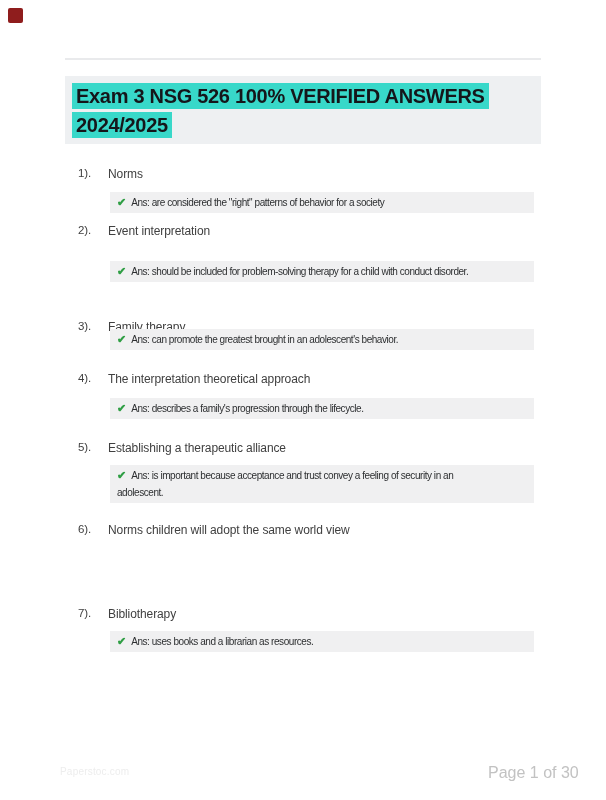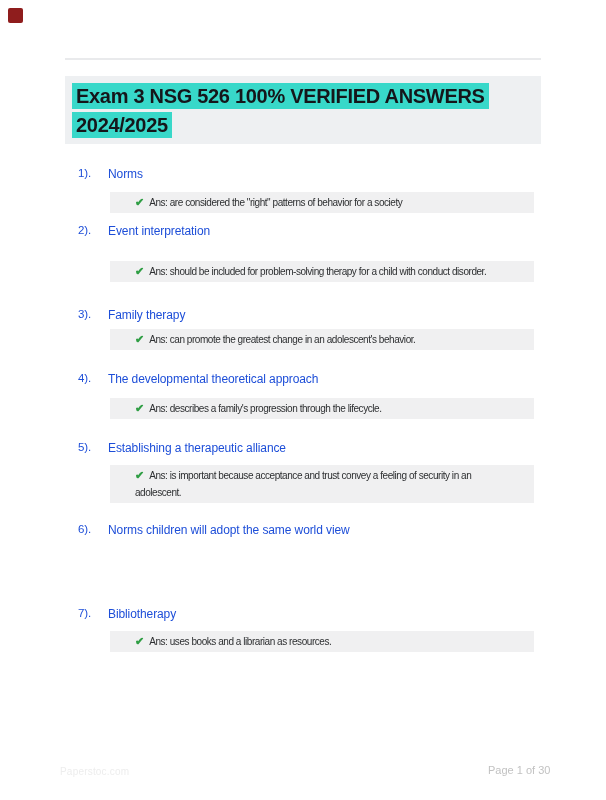--- a/index.html
+++ b/index.html
@@ -41,51 +41,51 @@
     letter-spacing:-0.3px;color:#15161a;
   }
   .hl{
     background:var(--highlight);
     padding:2px 4px;
     -webkit-box-decoration-break:clone;
     box-decoration-break:clone;
   }
   .term-row{
     position:absolute;left:78px;width:460px;
-    font-size:12px;line-height:14px;color:#1d4ed8;
+    font-size:12px;line-height:14px;color:#404040;
     letter-spacing:-0.1px;
   }
   .num{
     display:inline-block;width:30px;
     font-size:11.5px;position:relative;top:-1px;
   }
   .ans-box{
     position:absolute;left:110px;width:424px;
     background:var(--answer-bg);
-    padding:2px 25px;
+    padding:2px 7px;
     font-size:10px;line-height:17px;letter-spacing:-0.45px;
     color:#2d2f31;
     overflow:hidden;
   }
   .check{
     color:var(--check-green);
     font-size:11px;font-weight:bold;
     margin-right:5px;letter-spacing:0;
   }
   .ans-line1{white-space:nowrap;}
   .ans-line2{display:block;white-space:nowrap;}
   .ans-line2:empty{display:none;}
   .watermark{
     position:absolute;left:60px;top:766px;
     font-size:10px;color:var(--watermark-gray);
     letter-spacing:0.2px;
   }
   .page-indicator{
     position:absolute;left:488px;top:764px;
-    font-size:11px;color:var(--page-number-gray);
+    font-size:16px;color:var(--page-number-gray);
   }
 </style>
 </head>
 <body>
 
 <div class="page">
 
   <div class="marker"></div>
   <div class="top-rule"></div>
 
@@ -102,30 +102,30 @@
   </div>
 
   <div class="term-row" style="top:224px">
     <span class="num">2).</span><span class="term">Event interpretation</span>
   </div>
   <div class="ans-box" style="top:261px">
     <span class="check">✔</span><span class="ans-line1">Ans: should be included for problem-solving therapy for a child with conduct disorder.</span>
     
   </div>
 
-  <div class="term-row" style="top:308px">
+  <div class="term-row" style="top:320px">
     <span class="num">3).</span><span class="term">Family therapy</span>
   </div>
   <div class="ans-box" style="top:329px">
-    <span class="check">✔</span><span class="ans-line1">Ans: can promote the greatest change in an adolescent's behavior.</span>
+    <span class="check">✔</span><span class="ans-line1">Ans: can promote the greatest brought in an adolescent's behavior.</span>
     
   </div>
 
   <div class="term-row" style="top:372px">
-    <span class="num">4).</span><span class="term">The developmental theoretical approach</span>
+    <span class="num">4).</span><span class="term">The interpretation theoretical approach</span>
   </div>
   <div class="ans-box" style="top:398px">
     <span class="check">✔</span><span class="ans-line1">Ans: describes a family's progression through the lifecycle.</span>
     
   </div>
 
   <div class="term-row" style="top:441px">
     <span class="num">5).</span><span class="term">Establishing a therapeutic alliance</span>
   </div>
   <div class="ans-box" style="top:465px">

